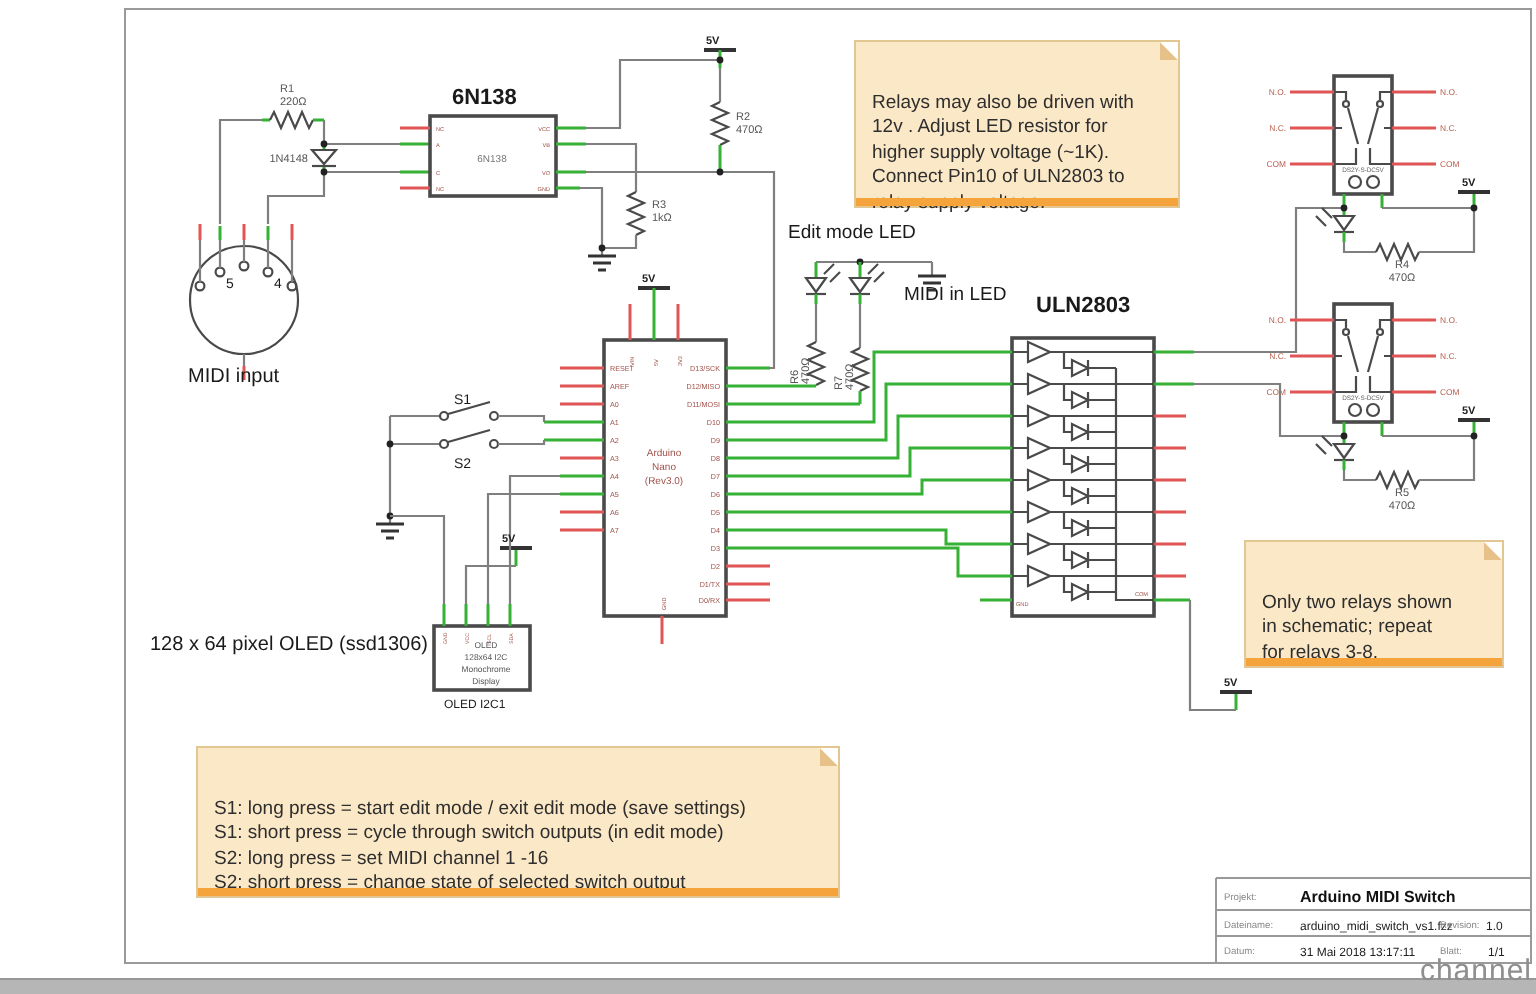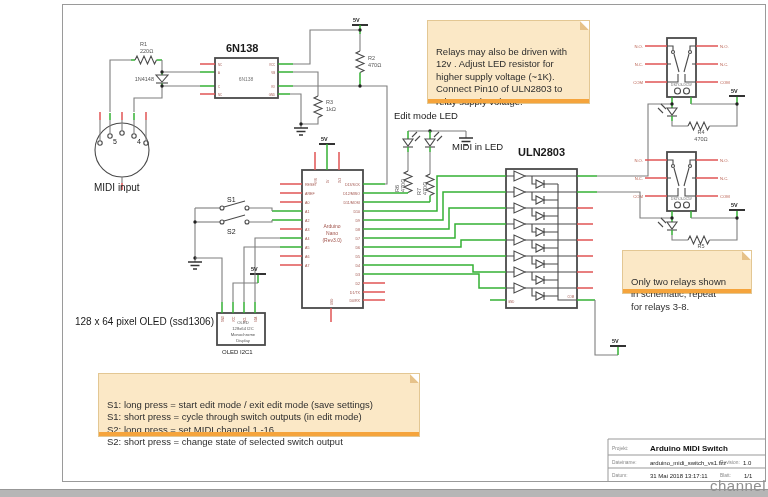--- a/index.html
+++ b/index.html
@@ -485,29 +485,29 @@
 <div class="note" style="left:427px;top:20px;width:163px;height:84px">
   <span>Relays may also be driven with
 12v . Adjust LED resistor for
 higher supply voltage (~1K).
 Connect Pin10 of ULN2803 to
 relay supply voltage.</span>
   <i class="bar"></i>
   <i class="flap"></i>
   <i class="cut"></i>
 </div>
-<div class="note" style="left:622px;top:250px;width:130px;height:44px">
+<div class="note" style="left:622px;top:270px;width:130px;height:64px">
   <span>Only two relays shown
 in schematic; repeat
 for relays 3-8.</span>
   <i class="bar"></i>
   <i class="flap"></i>
   <i class="cut"></i>
 </div>
-<div class="note" style="left:98px;top:373px;width:322px;height:64px">
+<div class="note" style="left:98px;top:373px;width:322px;height:76px">
   <span>S1: long press = start edit mode / exit edit mode (save settings)
 S1: short press = cycle through switch outputs (in edit mode)
 S2: long press = set MIDI channel 1 -16
 S2: short press = change state of selected switch output</span>
   <i class="bar"></i>
   <i class="flap"></i>
   <i class="cut"></i>
 </div>
 
 <div id="fritzing">channel</div>

